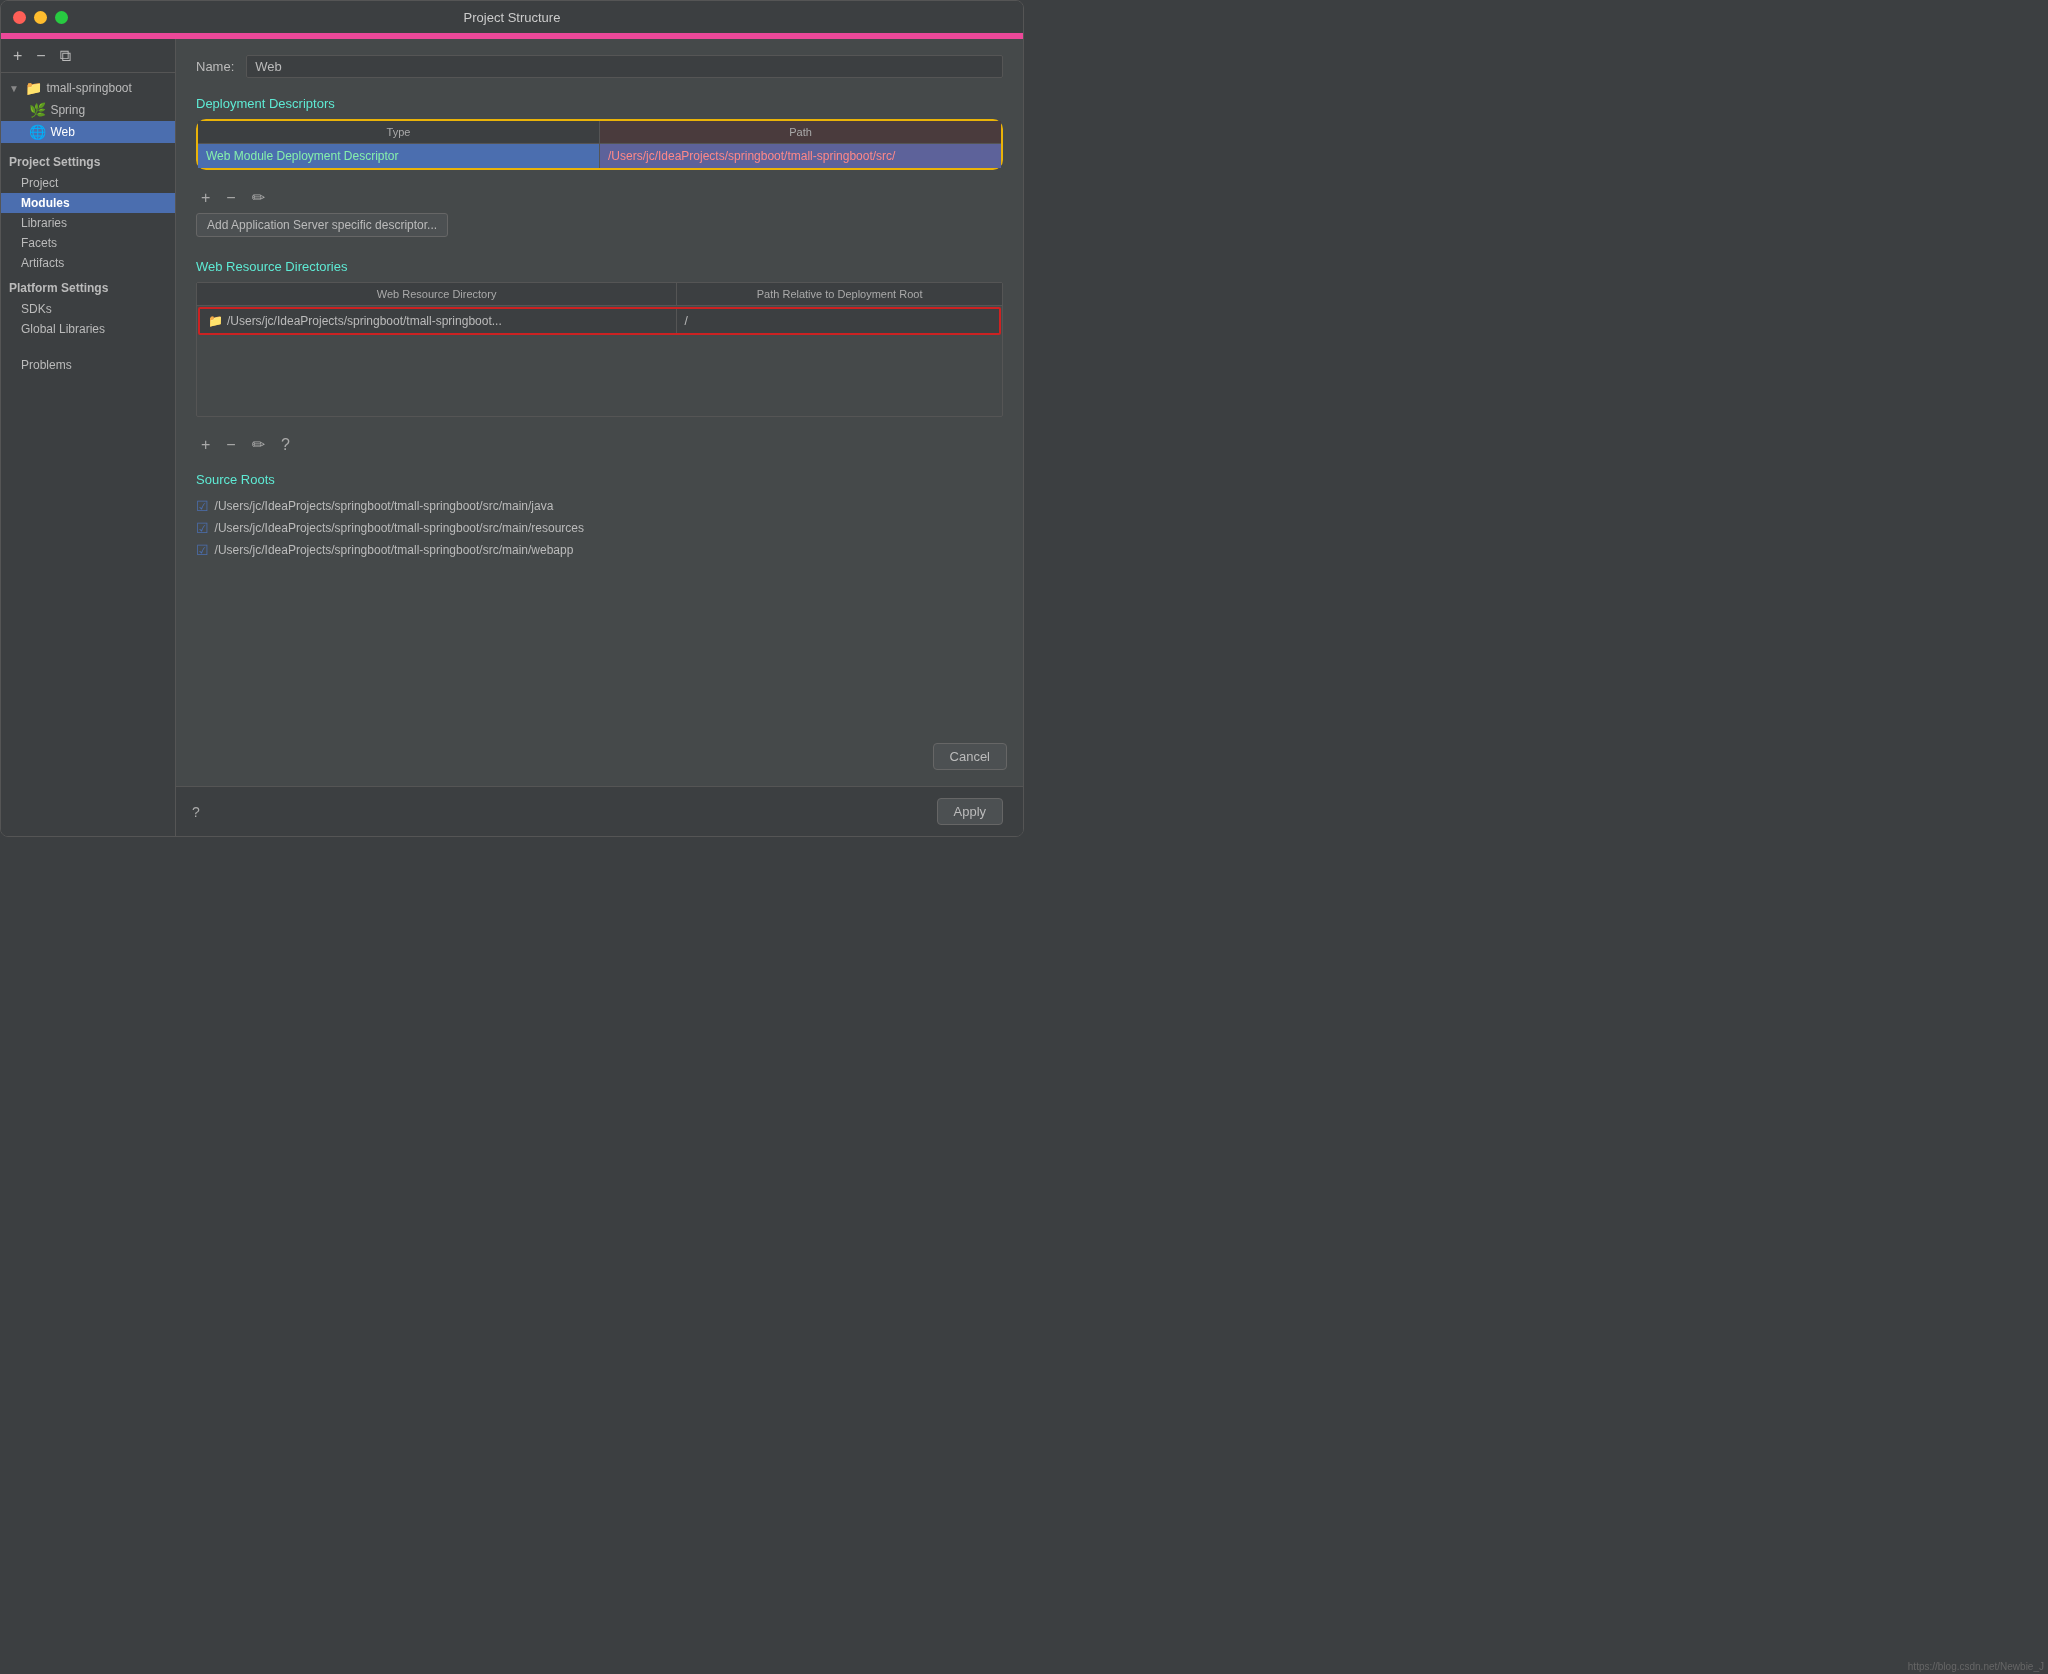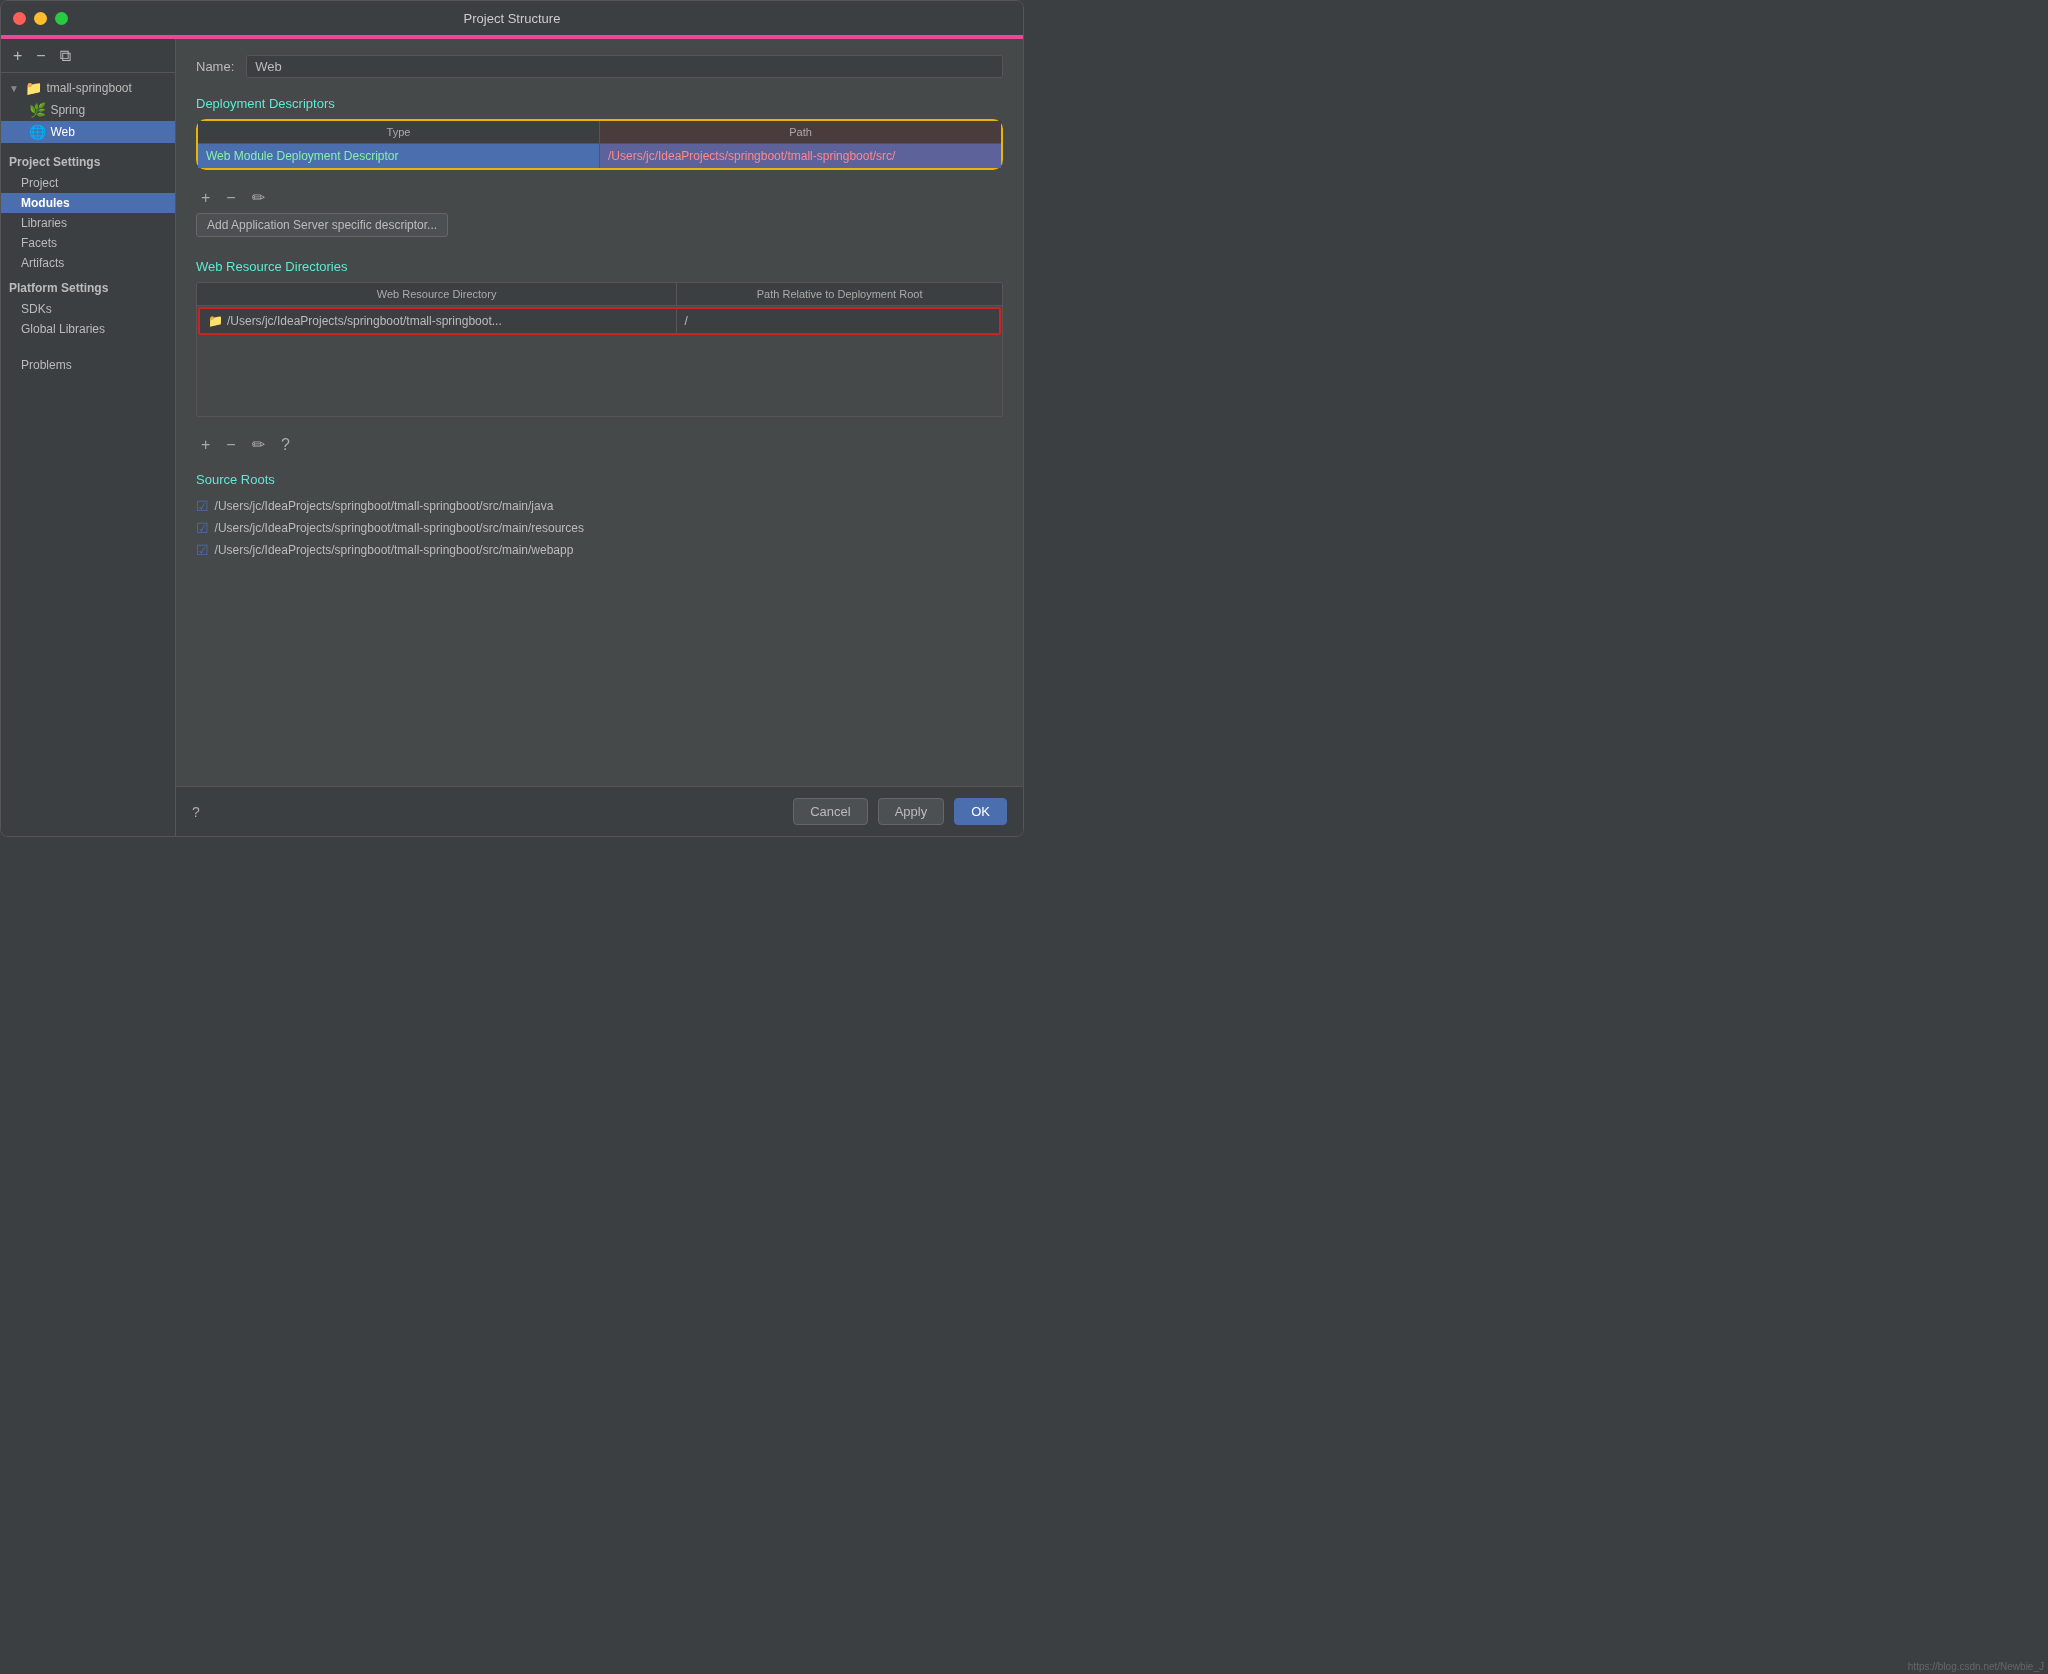--- a/index.html
+++ b/index.html
@@ -22,21 +22,21 @@
       flex-direction: column;
       border: 1px solid #555;
     }
     .titlebar {
       height: 38px;
       background: #3c3f41;
       display: flex;
       align-items: center;
       justify-content: center;
       position: relative;
-      border-bottom: 4px solid #ec4899;
+      border-bottom: 6px solid #ec4899;
       flex-shrink: 0;
     }
     .traffic-lights {
       position: absolute;
       left: 12px;
       display: flex;
       gap: 8px;
     }
     .traffic-light {
       width: 13px;
@@ -264,22 +264,23 @@
       height: 50px;
       flex-shrink: 0;
     }
     .footer-left {
       color: #aaaaaa;
       font-size: 14px;
       cursor: pointer;
     }
     .footer-right {
       display: flex;
-      gap: 10px;
-      align-items: center;
+      gap: 28px;
+      align-items: center;
+      flex-direction: column;
     }
     .footer-btn {
       background: #4c5052;
       border: 1px solid #666;
       color: #bbbbbb;
       padding: 5px 16px;
       font-size: 13px;
       cursor: pointer;
       border-radius: 4px;
     }

